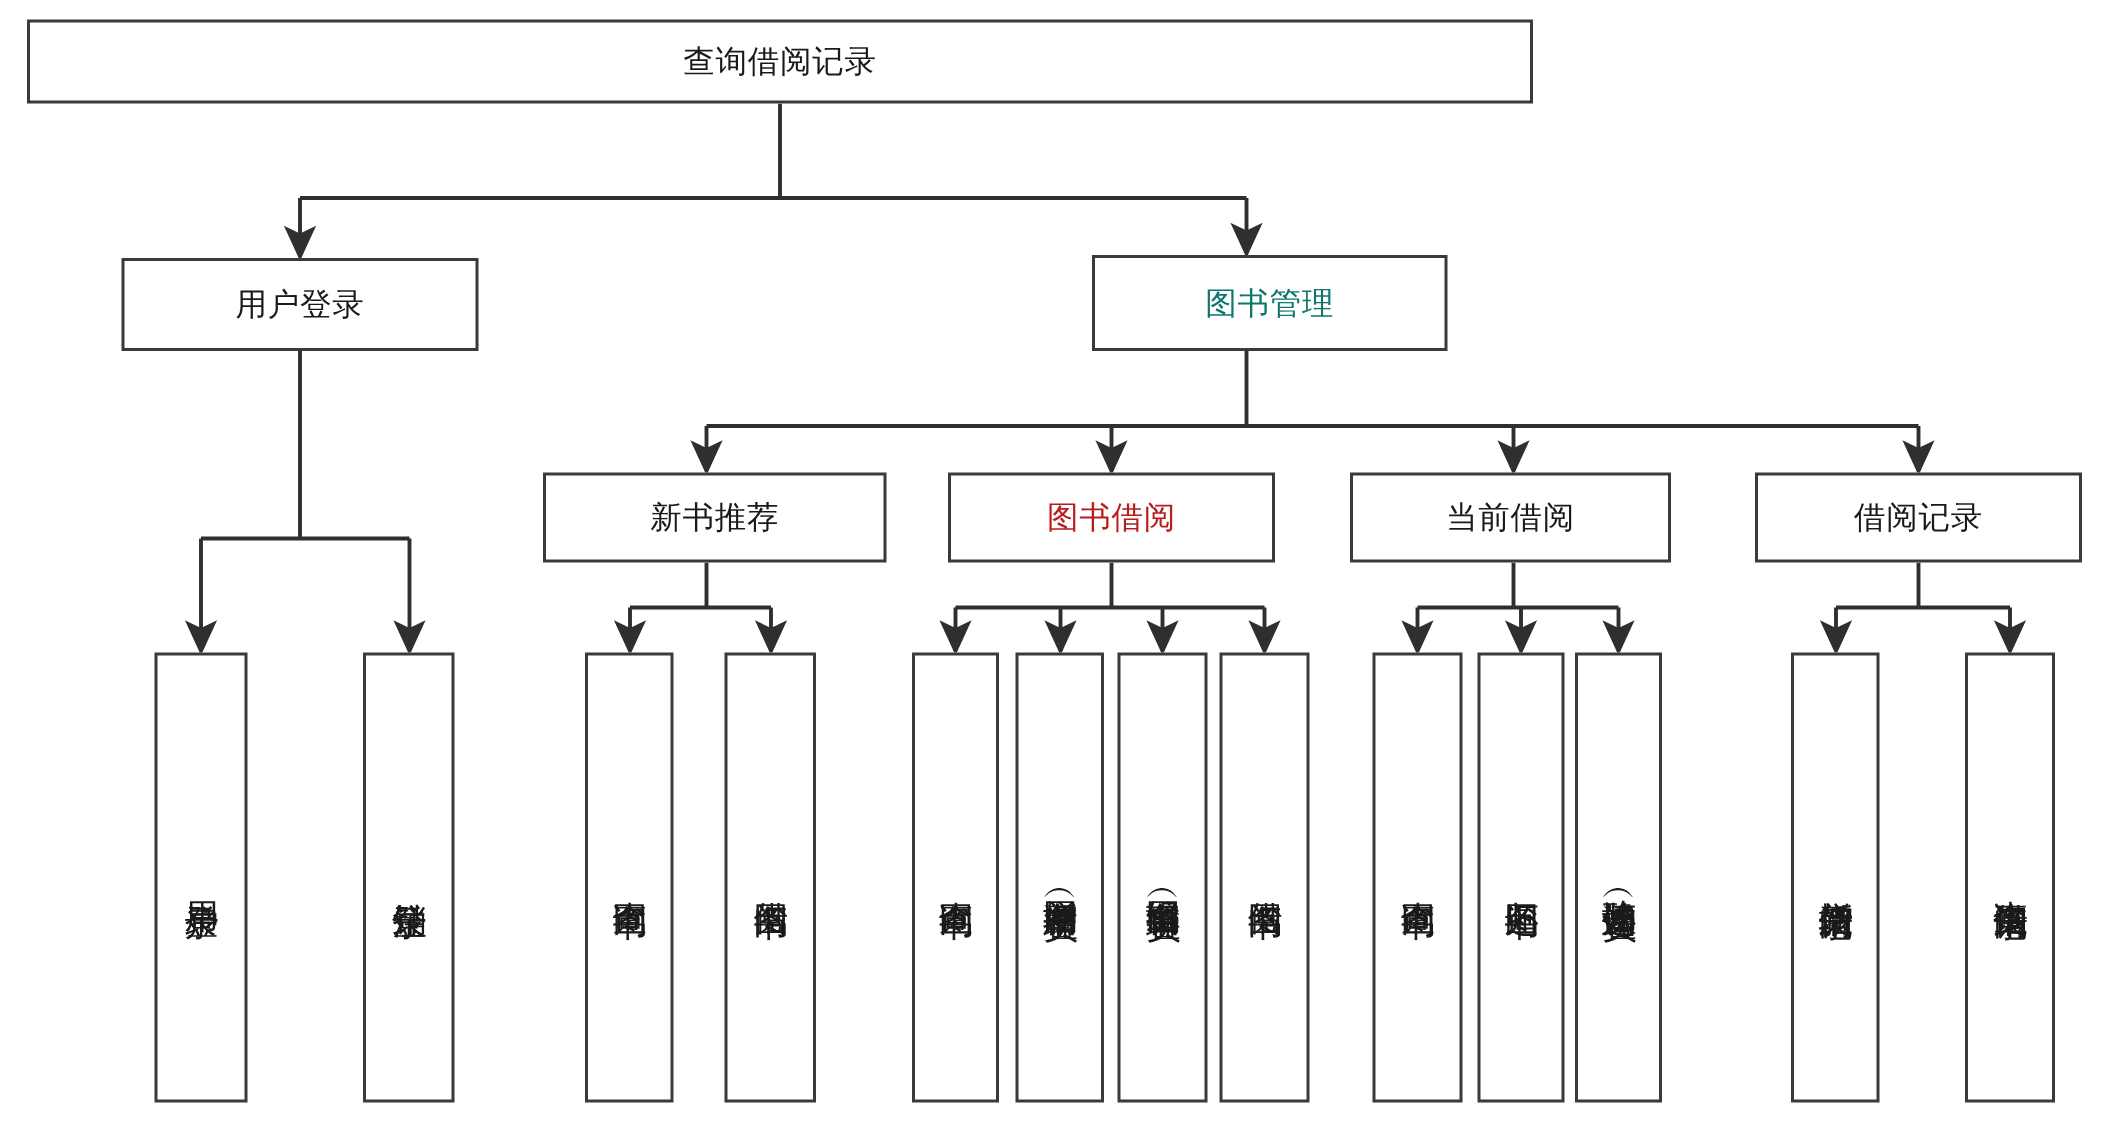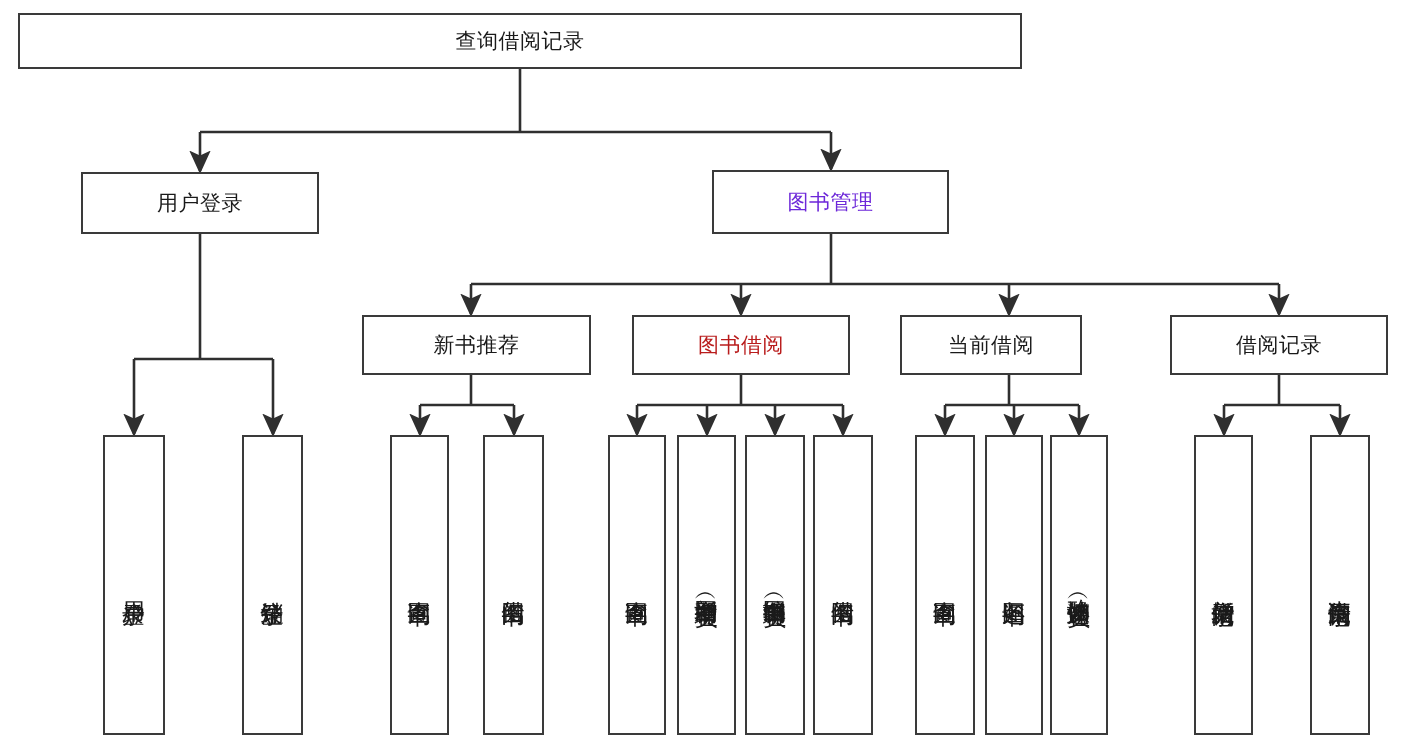--- a/index.html
+++ b/index.html
@@ -114,30 +114,30 @@
       </g>
   </svg>
 
   <div id="nodes">
       <div class="node horiz" style="left: 18px; top: 13px; width: 1004px; height: 56px; border-color: rgb(58, 58, 58); background: rgb(255, 255, 255); color: rgb(26, 26, 26);">
         <span class="label">查询借阅记录</span>
       </div>
       <div class="node horiz" style="left: 81px; top: 172px; width: 238px; height: 62px; border-color: rgb(58, 58, 58); background: rgb(255, 255, 255); color: rgb(26, 26, 26);">
         <span class="label">用户登录</span>
       </div>
-      <div class="node horiz" style="left: 712px; top: 170px; width: 237px; height: 64px; border-color: rgb(58, 58, 58); background: rgb(255, 255, 255); color: #6d28d9;">
+      <div class="node horiz" style="left: 728px; top: 170px; width: 237px; height: 64px; border-color: rgb(58, 58, 58); background: rgb(255, 255, 255); color: #0f766e;">
         <span class="label">图书管理</span>
       </div>
       <div class="node horiz" style="left: 362px; top: 315px; width: 229px; height: 60px; border-color: rgb(58, 58, 58); background: rgb(255, 255, 255); color: rgb(26, 26, 26);">
         <span class="label">新书推荐</span>
       </div>
       <div class="node horiz" style="left: 632px; top: 315px; width: 218px; height: 60px; border-color: rgb(58, 58, 58); background: rgb(255, 255, 255); color: #b91c1c;">
         <span class="label">图书借阅</span>
       </div>
-      <div class="node horiz" style="left: 900px; top: 315px; width: 182px; height: 60px; border-color: rgb(58, 58, 58); background: rgb(255, 255, 255); color: rgb(26, 26, 26);">
+      <div class="node horiz" style="left: 900px; top: 315px; width: 214px; height: 60px; border-color: rgb(58, 58, 58); background: rgb(255, 255, 255); color: rgb(26, 26, 26);">
         <span class="label">当前借阅</span>
       </div>
       <div class="node horiz" style="left: 1170px; top: 315px; width: 218px; height: 60px; border-color: rgb(58, 58, 58); background: rgb(255, 255, 255); color: rgb(26, 26, 26);">
         <span class="label">借阅记录</span>
       </div>
       <div class="node vert" style="left: 103px; top: 435px; width: 62px; height: 300px; border-color: rgb(58, 58, 58); background: rgb(255, 255, 255); color: rgb(26, 26, 26);">
         <span class="label">用户登录</span>
       </div>
       <div class="node vert" style="left: 242px; top: 435px; width: 61px; height: 300px; border-color: rgb(58, 58, 58); background: rgb(255, 255, 255); color: rgb(26, 26, 26);">
         <span class="label">注销登录</span>

